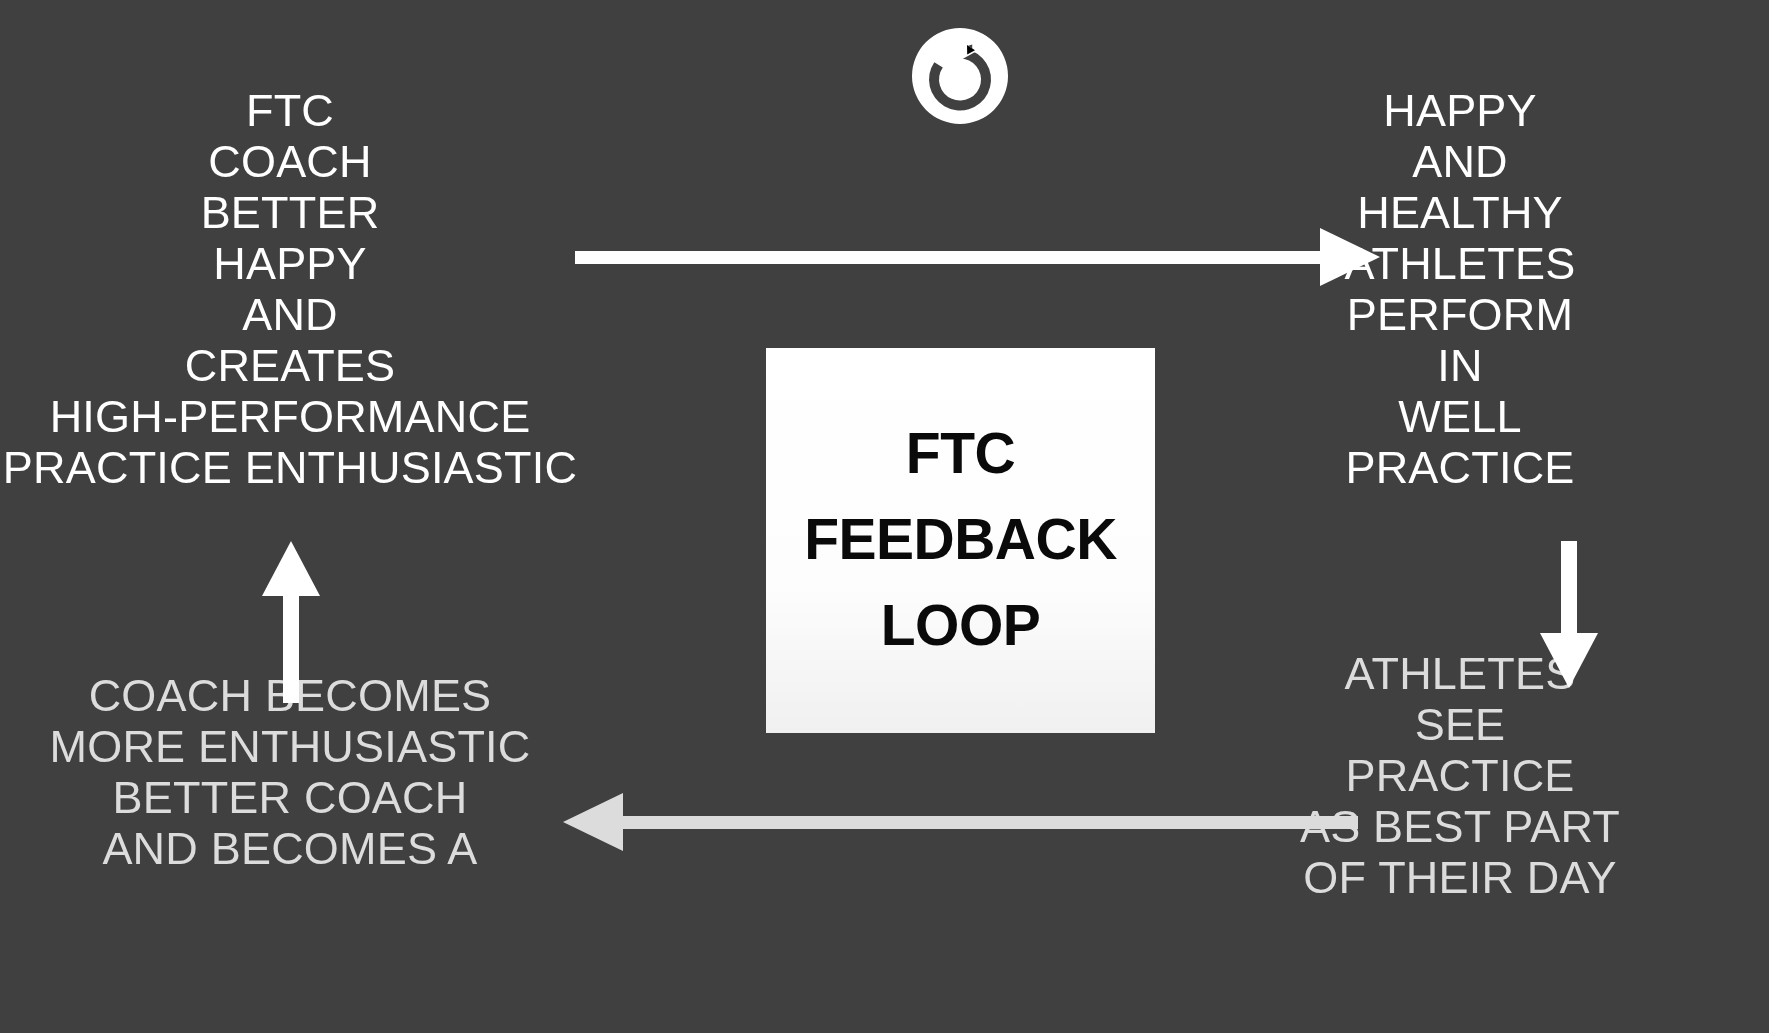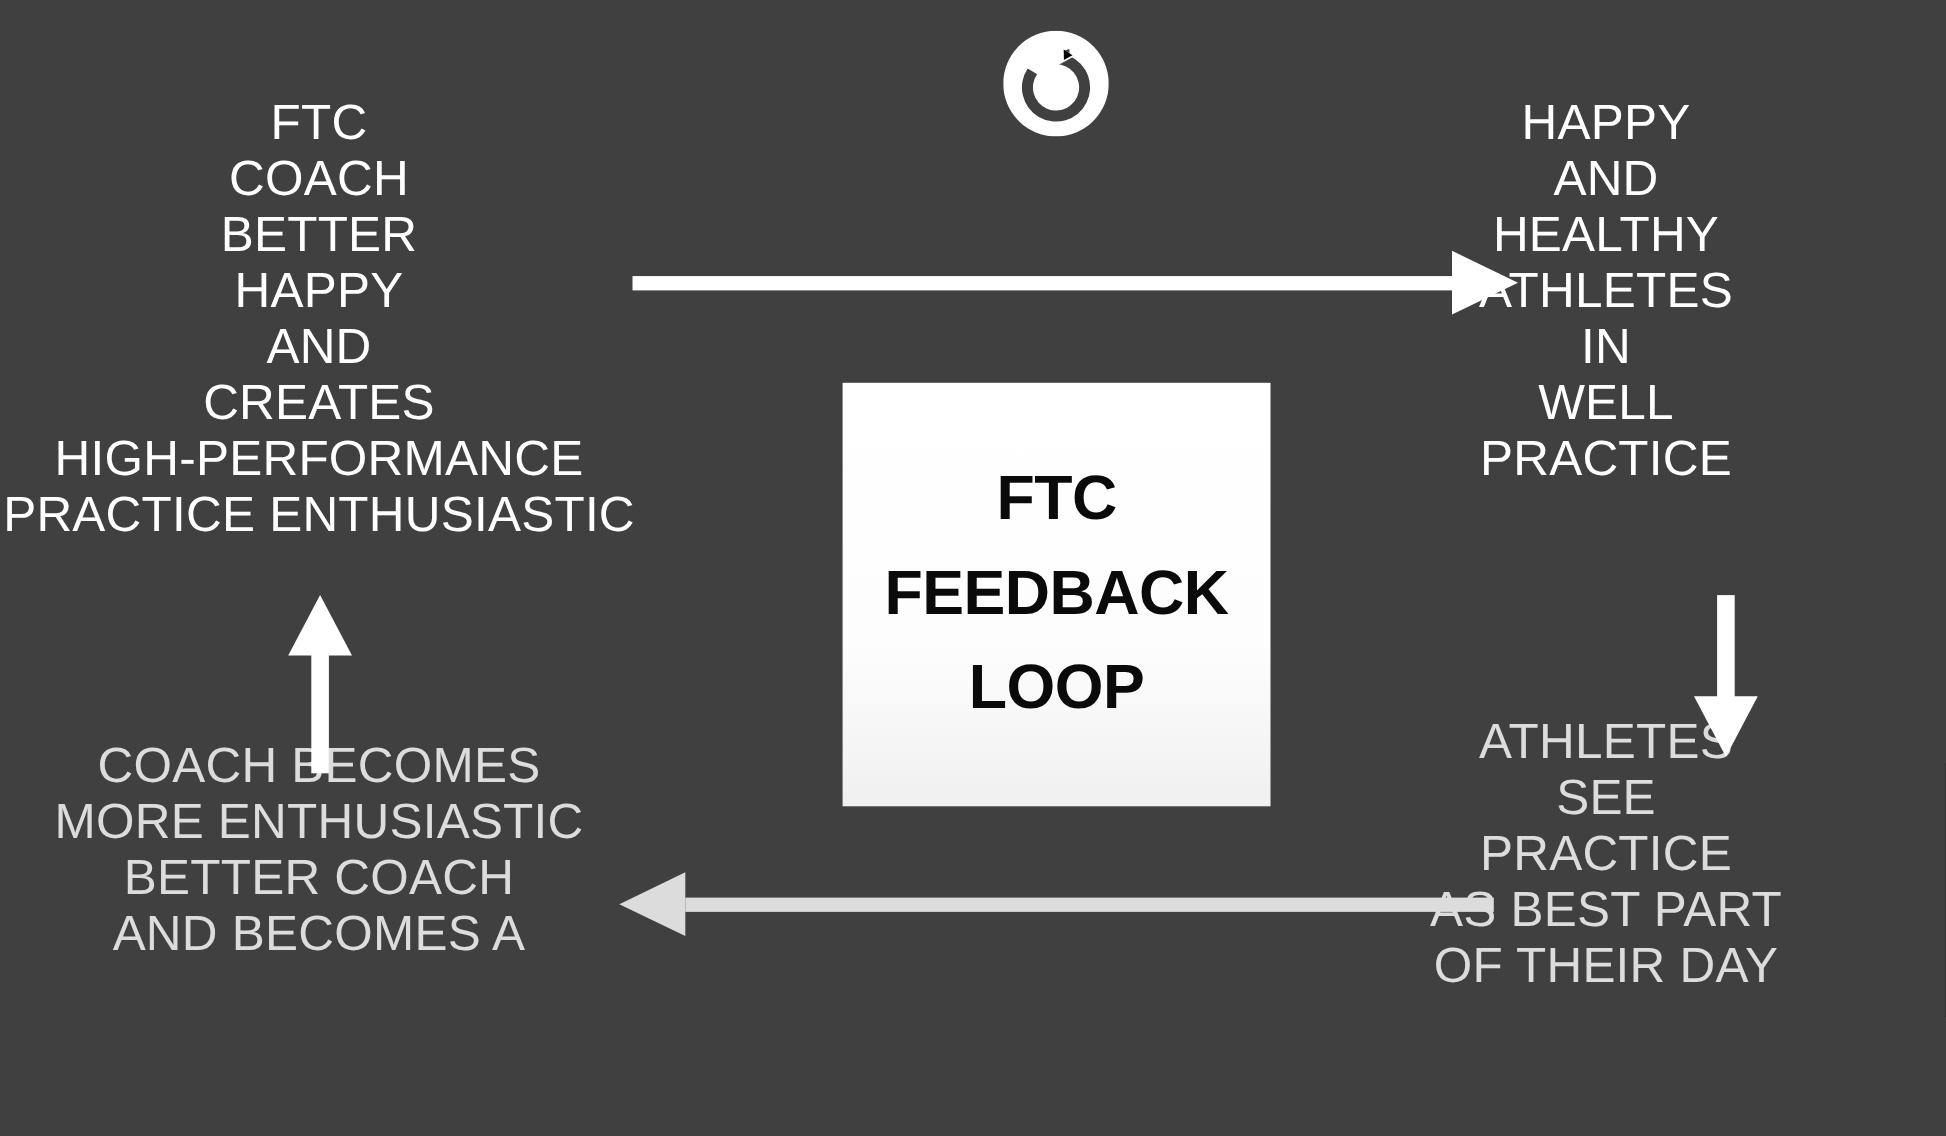--- a/index.html
+++ b/index.html
@@ -179,20 +179,21 @@
     <span class="tline">CREATES</span>
     <span class="tline">HIGH-PERFORMANCE</span>
     <span class="tline">PRACTICE ENTHUSIASTIC</span>
   </div>
 
   <div class="text-block" id="block-top-right">
     <span class="tline">HAPPY</span>
     <span class="tline">AND</span>
     <span class="tline">HEALTHY</span>
     <span class="tline">ATHLETES</span>
+    <span class="tline">PERFORM</span>
     <span class="tline">IN</span>
     <span class="tline">WELL</span>
     <span class="tline">PRACTICE</span>
   </div>
 
   <div class="text-block dim" id="block-bot-right">
     <span class="tline">ATHLETES</span>
     <span class="tline">SEE</span>
     <span class="tline">PRACTICE</span>
     <span class="tline">AS BEST PART</span>

